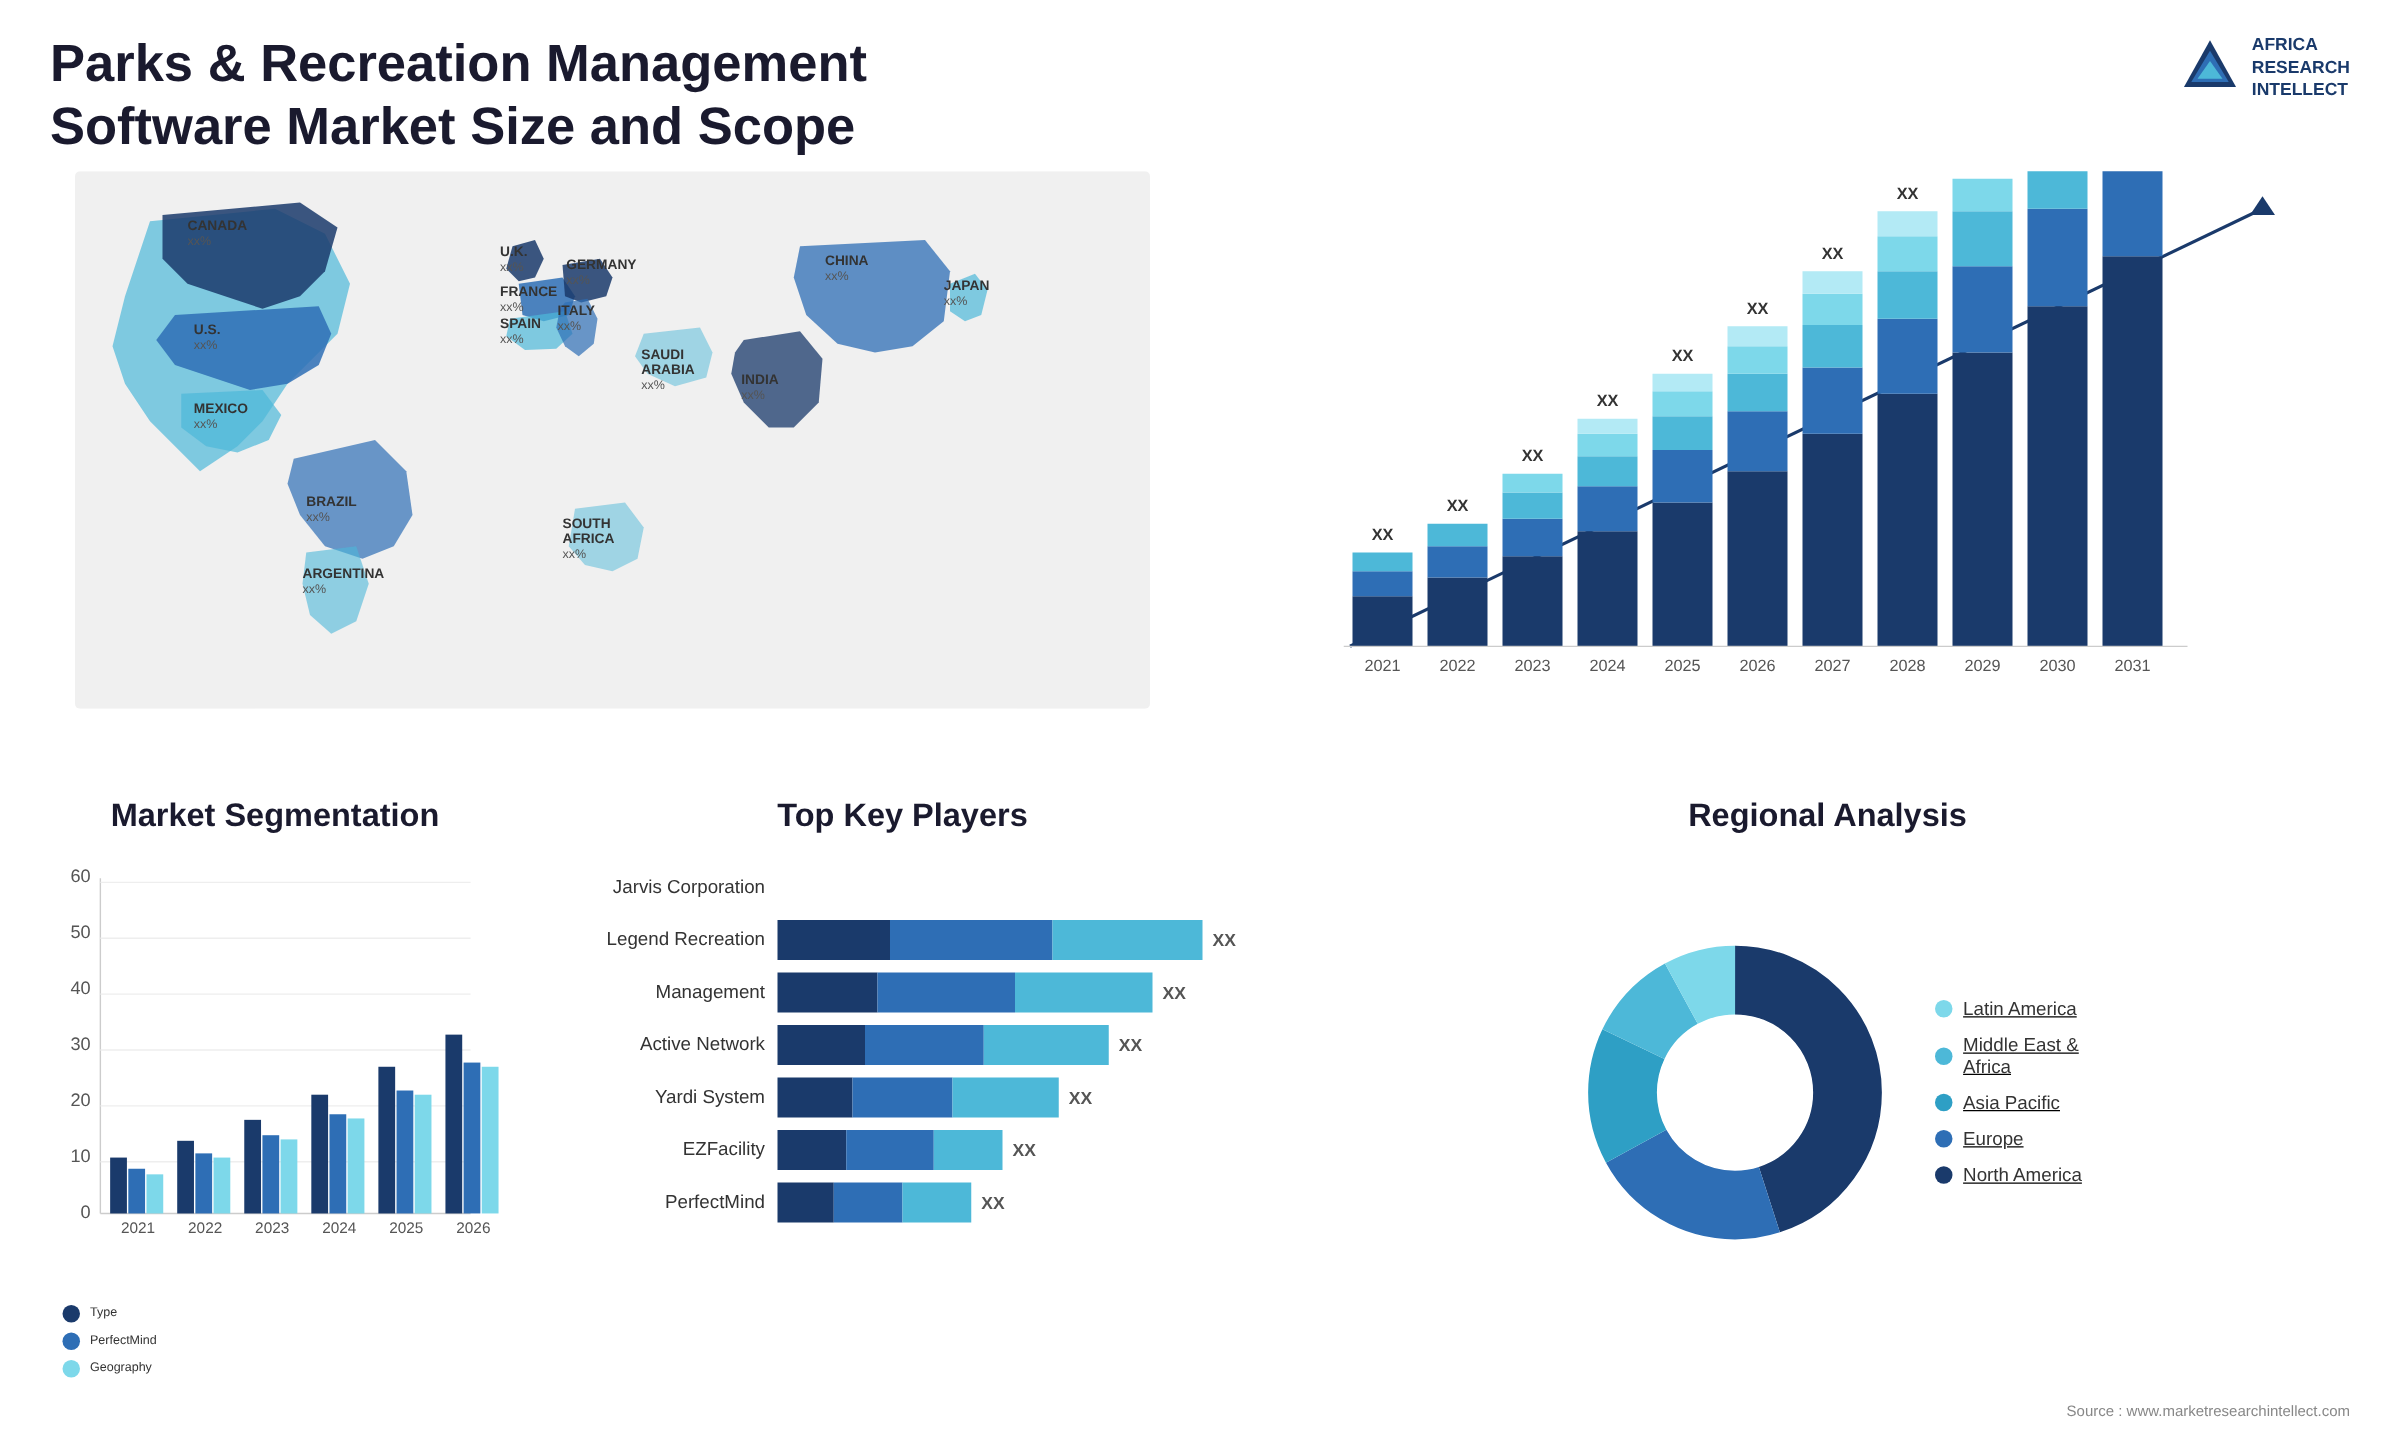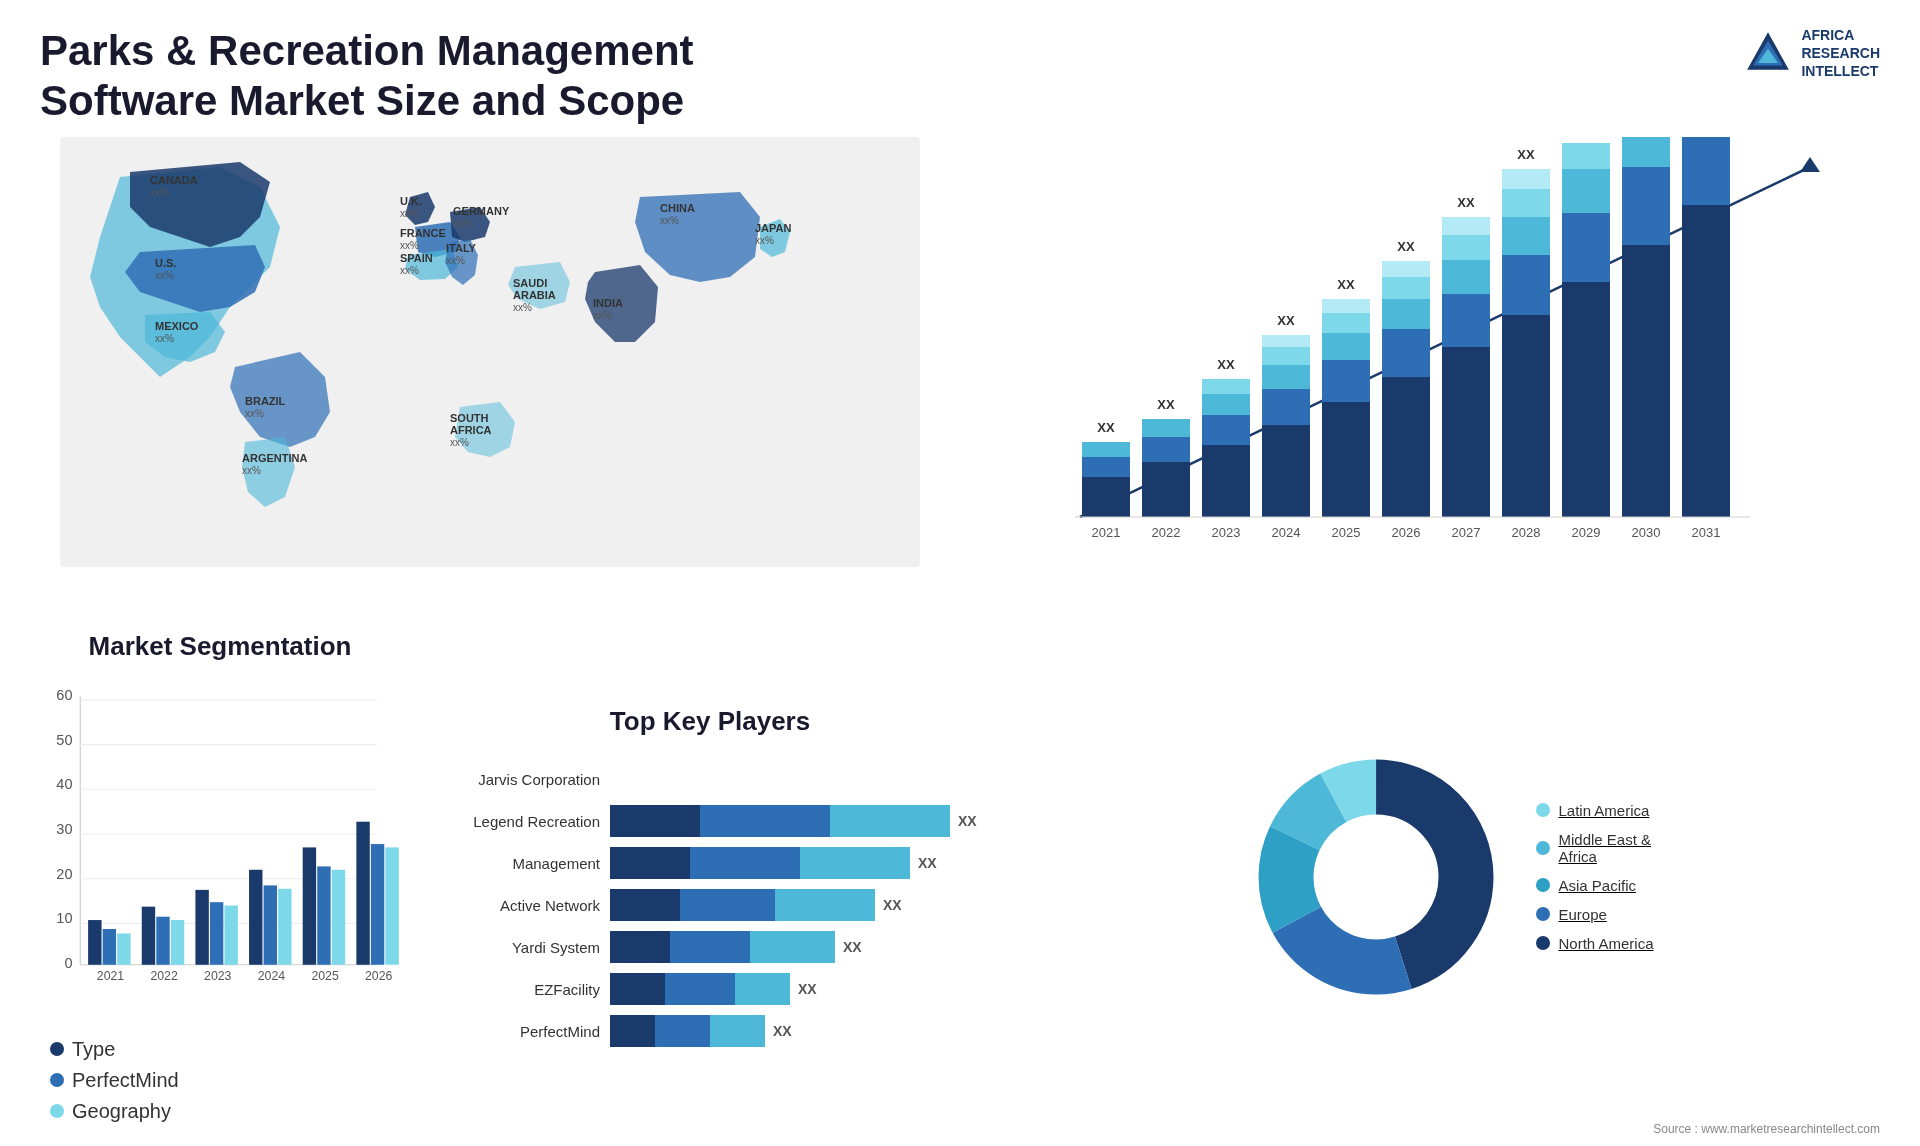--- a/index.html
+++ b/index.html
@@ -64,23 +64,22 @@
       position: relative;
     }
     .chart-section {
       flex: 1;
       position: relative;
     }
 
     .content-bottom {
       display: flex;
       padding: 20px 30px;
-      gap: 20px;
+      gap: 32px;
       height: 520px;
-      align-items: center;
     }
     .segmentation-section {
       flex: 0 0 380px;
     }
     .players-section {
       flex: 0 0 560px;
     }
     .regional-section {
       flex: 1;
     }
@@ -109,21 +108,21 @@
       display: flex;
       flex-direction: column;
       gap: 8px;
       margin-top: 10px;
       padding-left: 20px;
     }
     .legend-item {
       display: flex;
       align-items: center;
       gap: 8px;
-      font-size: 20px;
+      font-size: 10px;
       color: #333;
     }
     .legend-dot {
       width: 14px;
       height: 14px;
       border-radius: 50%;
     }
 
     
     .players-list {
@@ -579,20 +578,21 @@
             <div style="width:55px;height:100%;background:#4db8d8;"></div>
           </div>
           <span class="player-xx" style="margin-left:163px;position:absolute;">XX</span>
         </div>
       </div>
 
     </div>
   </div>
 
   <div class="regional-section">
+    <h2 class="section-title">Regional Analysis</h2>
     <div class="regional-content">
 
       <div class="donut-container">
         <svg viewBox="0 0 260 260" width="260" height="260">
 
           <circle cx="130" cy="130" r="90" fill="none" stroke="#1a3a6b" stroke-width="55" stroke-dasharray="254.5 310.8" stroke-dashoffset="0" transform="rotate(-90 130 130)"></circle>
           <circle cx="130" cy="130" r="90" fill="none" stroke="#2e6eb5" stroke-width="55" stroke-dasharray="124.4 440.9" stroke-dashoffset="-254.5" transform="rotate(-90 130 130)"></circle>
           <circle cx="130" cy="130" r="90" fill="none" stroke="#2e9fc5" stroke-width="55" stroke-dasharray="84.8 480.5" stroke-dashoffset="-378.9" transform="rotate(-90 130 130)"></circle>
           <circle cx="130" cy="130" r="90" fill="none" stroke="#4db8d8" stroke-width="55" stroke-dasharray="56.5 508.8" stroke-dashoffset="-463.7" transform="rotate(-90 130 130)"></circle>
           <circle cx="130" cy="130" r="90" fill="none" stroke="#7dd8ea" stroke-width="55" stroke-dasharray="45.2 520.1" stroke-dashoffset="-520.2" transform="rotate(-90 130 130)"></circle>

